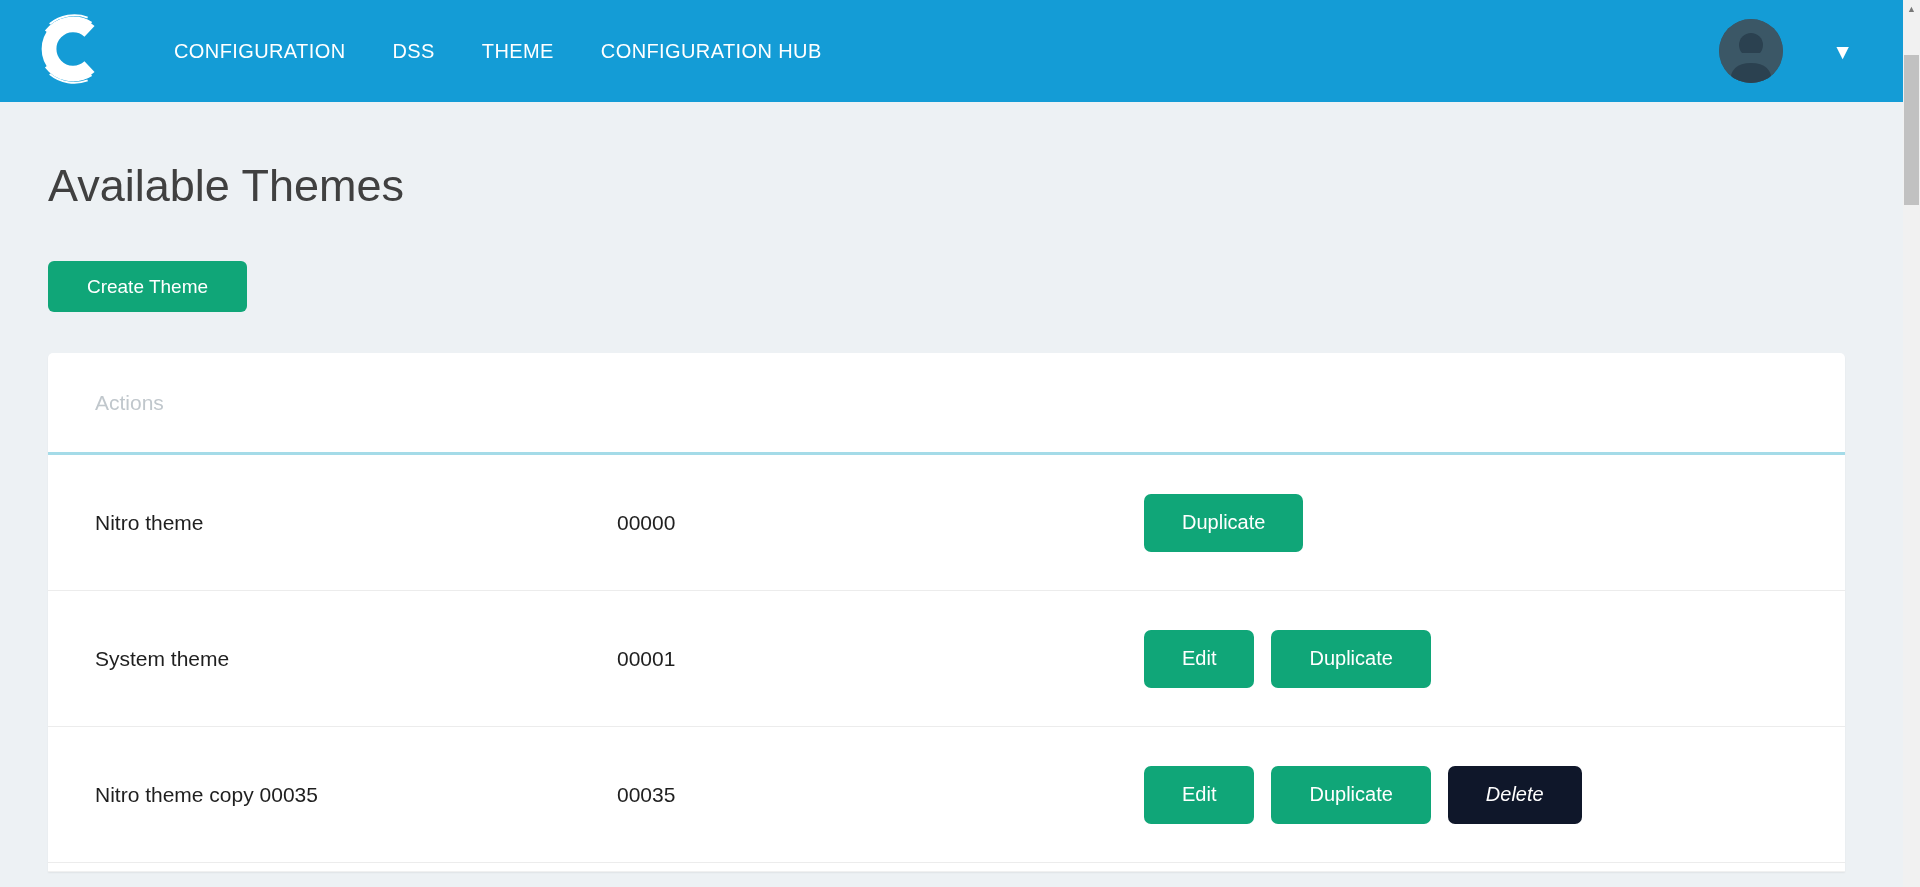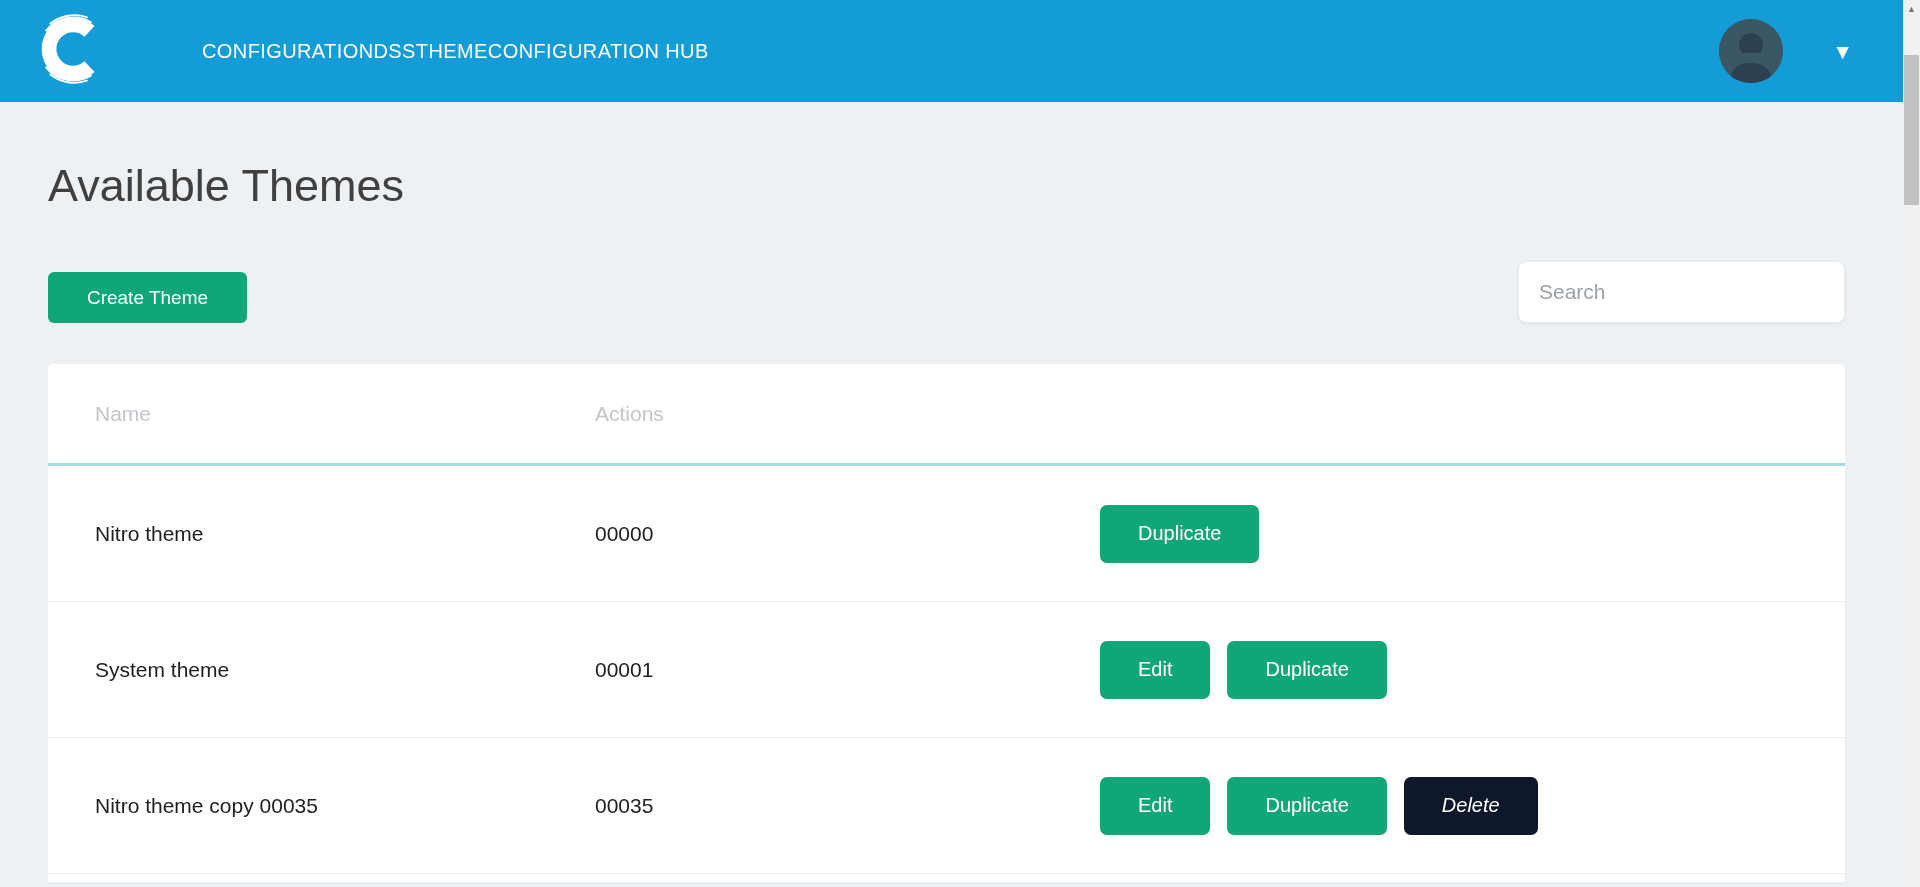--- a/index.html
+++ b/index.html
@@ -20,21 +20,22 @@
   }
   .brand {
     margin-left: 34px;
     width: 74px; height: 80px;
     display: flex; align-items: center; justify-content: center;
     cursor: pointer;
   }
   .nav-links {
     display: flex;
     align-items: center;
-    margin-left: 94px;
+    gap: 47px;
+    margin-left: 66px;
   }
   .nav-link {
     color: #ffffff;
     font-size: 20px;
     letter-spacing: 0.4px;
     text-decoration: none;
     cursor: pointer;
     white-space: nowrap;
   }
   .nav-right {
@@ -64,21 +65,21 @@
     margin-top: 58px;
     font-size: 45px;
     font-weight: 400;
     color: #404040;
     line-height: 52px;
   }
   .toolbar {
     margin-top: 49px;
     display: flex;
     justify-content: space-between;
-    align-items: flex-end;
+    align-items: flex-start;
   }
   .btn {
     border: none;
     color: #ffffff;
     font-family: "Liberation Sans", sans-serif;
     cursor: pointer;
     border-radius: 7px;
   }
   .btn-green { background: #10a678; }
   .btn-red   { background: #0f172a; font-style: italic; }
@@ -118,20 +119,21 @@
     height: 102px;
     border-bottom: 3px solid #a4dbe8;
   }
   .t-head .t-cell {
     color: #c0c7cc;
     font-size: 21px;
   }
   .t-body-row {
     height: 136px;
     border-bottom: 1px solid #ececec;
+    gap: 22px;
   }
   .t-cell { font-size: 21px; color: #1f1f1f; }
   .actions-cell { display: flex; align-items: center; gap: 17px; }
   .btn-action {
     height: 58px;
     padding: 0 38px;
     font-size: 20px;
   }
   .partial-row {
     height: 9px;
@@ -195,27 +197,25 @@
     </div>
     <span class="caret">▼</span>
   </div>
 </header>
 
 <main class="main">
   <h1 class="page-title">Available Themes</h1>
 
   <div class="toolbar">
     <button class="btn btn-green btn-create">Create Theme</button>
-    <input class="search-input" type="text" placeholder="Search" style="">
   </div>
 
   <div class="card">
 
     <div class="t-row t-head">
-      <div class="t-cell">Name</div>
       <div class="t-cell">Actions</div>
     </div>
 
     <div class="t-row t-body-row">
       <div class="t-cell">Nitro theme</div>
       <div class="t-cell">00000</div>
       <div class="actions-cell">
         <button class="btn btn-green btn-action">Duplicate</button>
       </div>
     </div>

